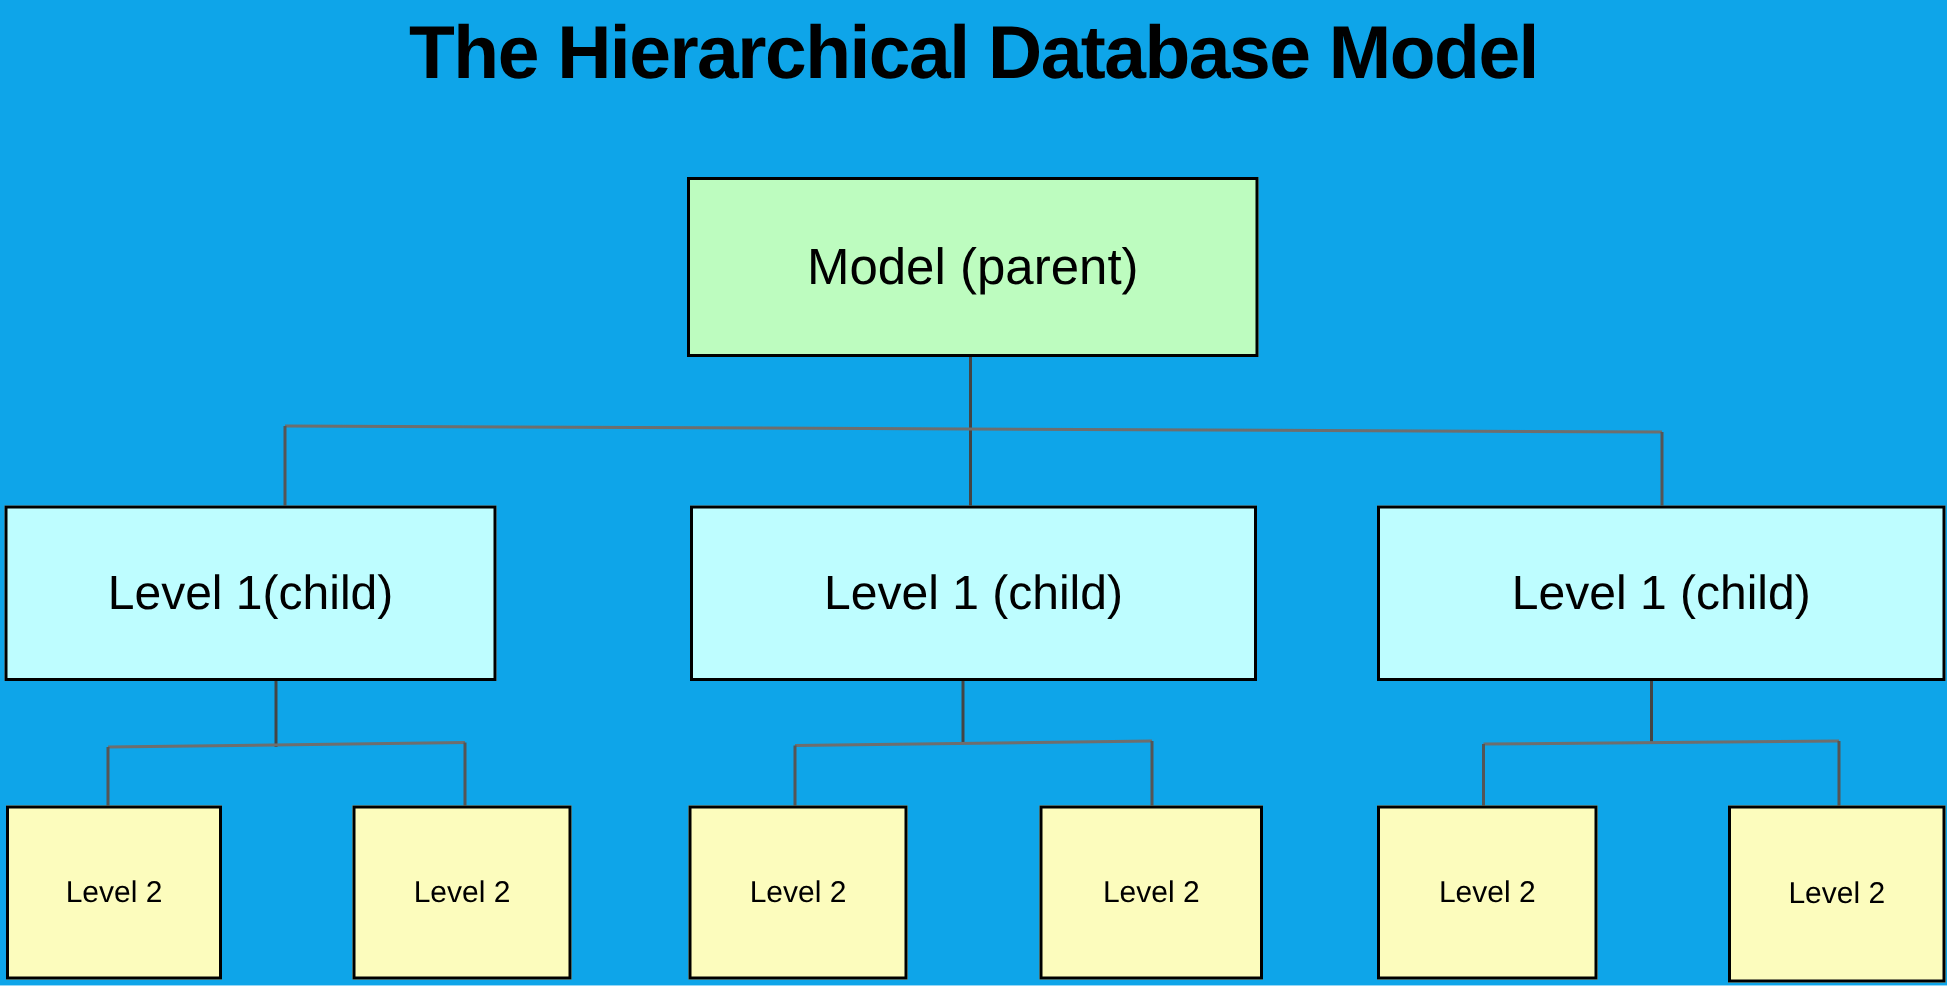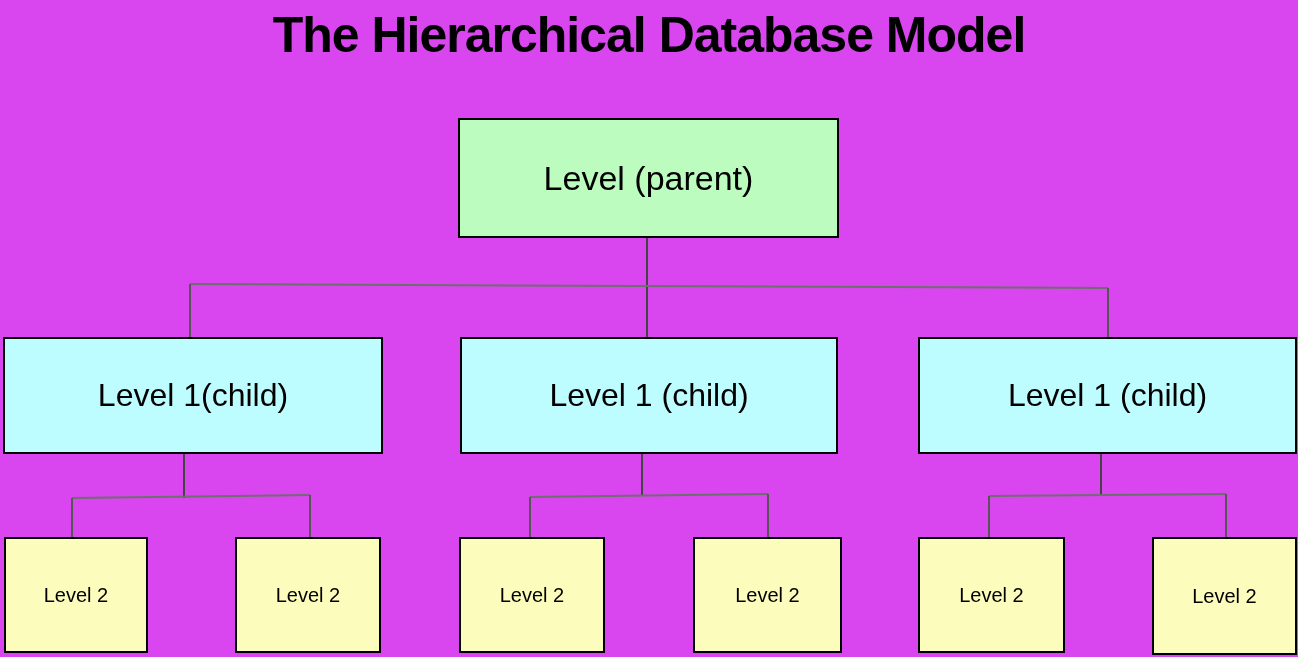--- a/index.html
+++ b/index.html
@@ -5,21 +5,21 @@
   html, body {
     margin: 0;
     padding: 0;
     background: #ffffff;
     font-family: "Liberation Sans", "DejaVu Sans", sans-serif;
   }
   #canvas {
     position: relative;
     width: 1298px;
     height: 657px;
-    background: #d946ef;
+    background: #0ea5e9;
     overflow: hidden;
   }
   #connector-layer {
     position: absolute;
     left: 0;
     top: 0;
     width: 1298px;
     height: 657px;
   }
   .diagram-title {
@@ -44,21 +44,21 @@
     color: #000000;
     text-align: center;
     white-space: nowrap;
   }
   .node-root   { background: #bdfcbf; font-size: 34px; }
   .node-level1 { background: #befdff; font-size: 32px; }
   .node-level2 { background: #fcfcbd; font-size: 20px; }
 
   
   #node-root     { left: 458px; top: 118px; width: 381px; height: 120px; }
-  #node-l1-0     { left: 3px;   top: 337px; width: 380px; height: 117px; }
+  #node-l1-0     { left: 3px;   top: 337px; width: 328px; height: 117px; }
   #node-l1-1     { left: 460px; top: 337px; width: 378px; height: 117px; }
   #node-l1-2     { left: 918px; top: 337px; width: 379px; height: 117px; }
   #node-l2-0     { left: 4px;    top: 537px; width: 144px; height: 116px; }
   #node-l2-1     { left: 235px;  top: 537px; width: 146px; height: 116px; }
   #node-l2-2     { left: 459px;  top: 537px; width: 146px; height: 116px; }
   #node-l2-3     { left: 693px;  top: 537px; width: 149px; height: 116px; }
   #node-l2-4     { left: 918px;  top: 537px; width: 147px; height: 116px; }
   #node-l2-5     { left: 1152px; top: 537px; width: 145px; height: 118px; }
 
   .stem-line   { stroke: #444444; stroke-width: 2; }
@@ -89,21 +89,21 @@
     <line class="branch-line" x1="530" y1="497" x2="530" y2="538"></line>
     <line class="branch-line" x1="768" y1="494" x2="768" y2="538"></line>
 
     <line class="stem-line" x1="1101" y1="454" x2="1101" y2="495"></line>
     <line class="rail-line" x1="989" y1="496" x2="1226" y2="494"></line>
     <line class="branch-line" x1="989" y1="496" x2="989" y2="538"></line>
     <line class="branch-line" x1="1226" y1="494" x2="1226" y2="538"></line>
   </svg>
 
   <div id="node-root" class="node node-root">
-    <span>Level (parent)</span>
+    <span>Model (parent)</span>
   </div>
 
   <div id="node-l1-0" class="node node-level1">
     <span>Level 1(child)</span>
   </div>
   <div id="node-l1-1" class="node node-level1">
     <span>Level 1 (child)</span>
   </div>
   <div id="node-l1-2" class="node node-level1">
     <span>Level 1 (child)</span>

